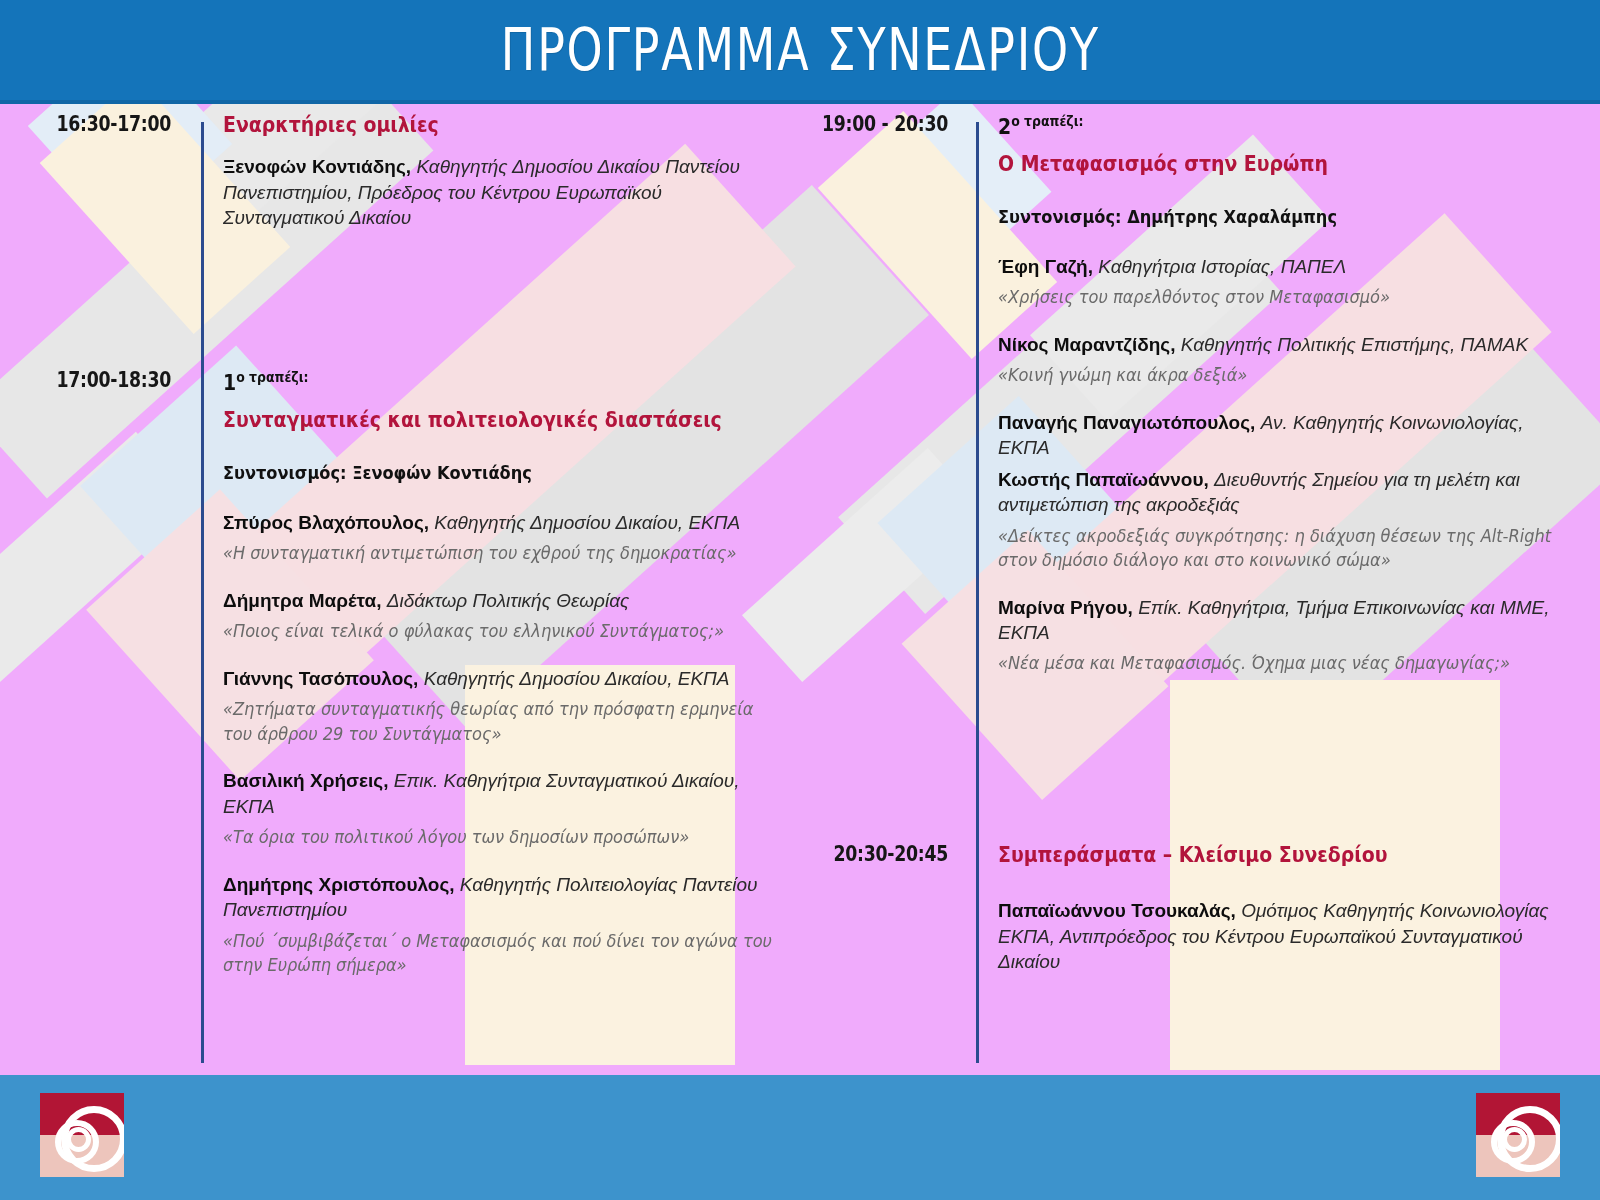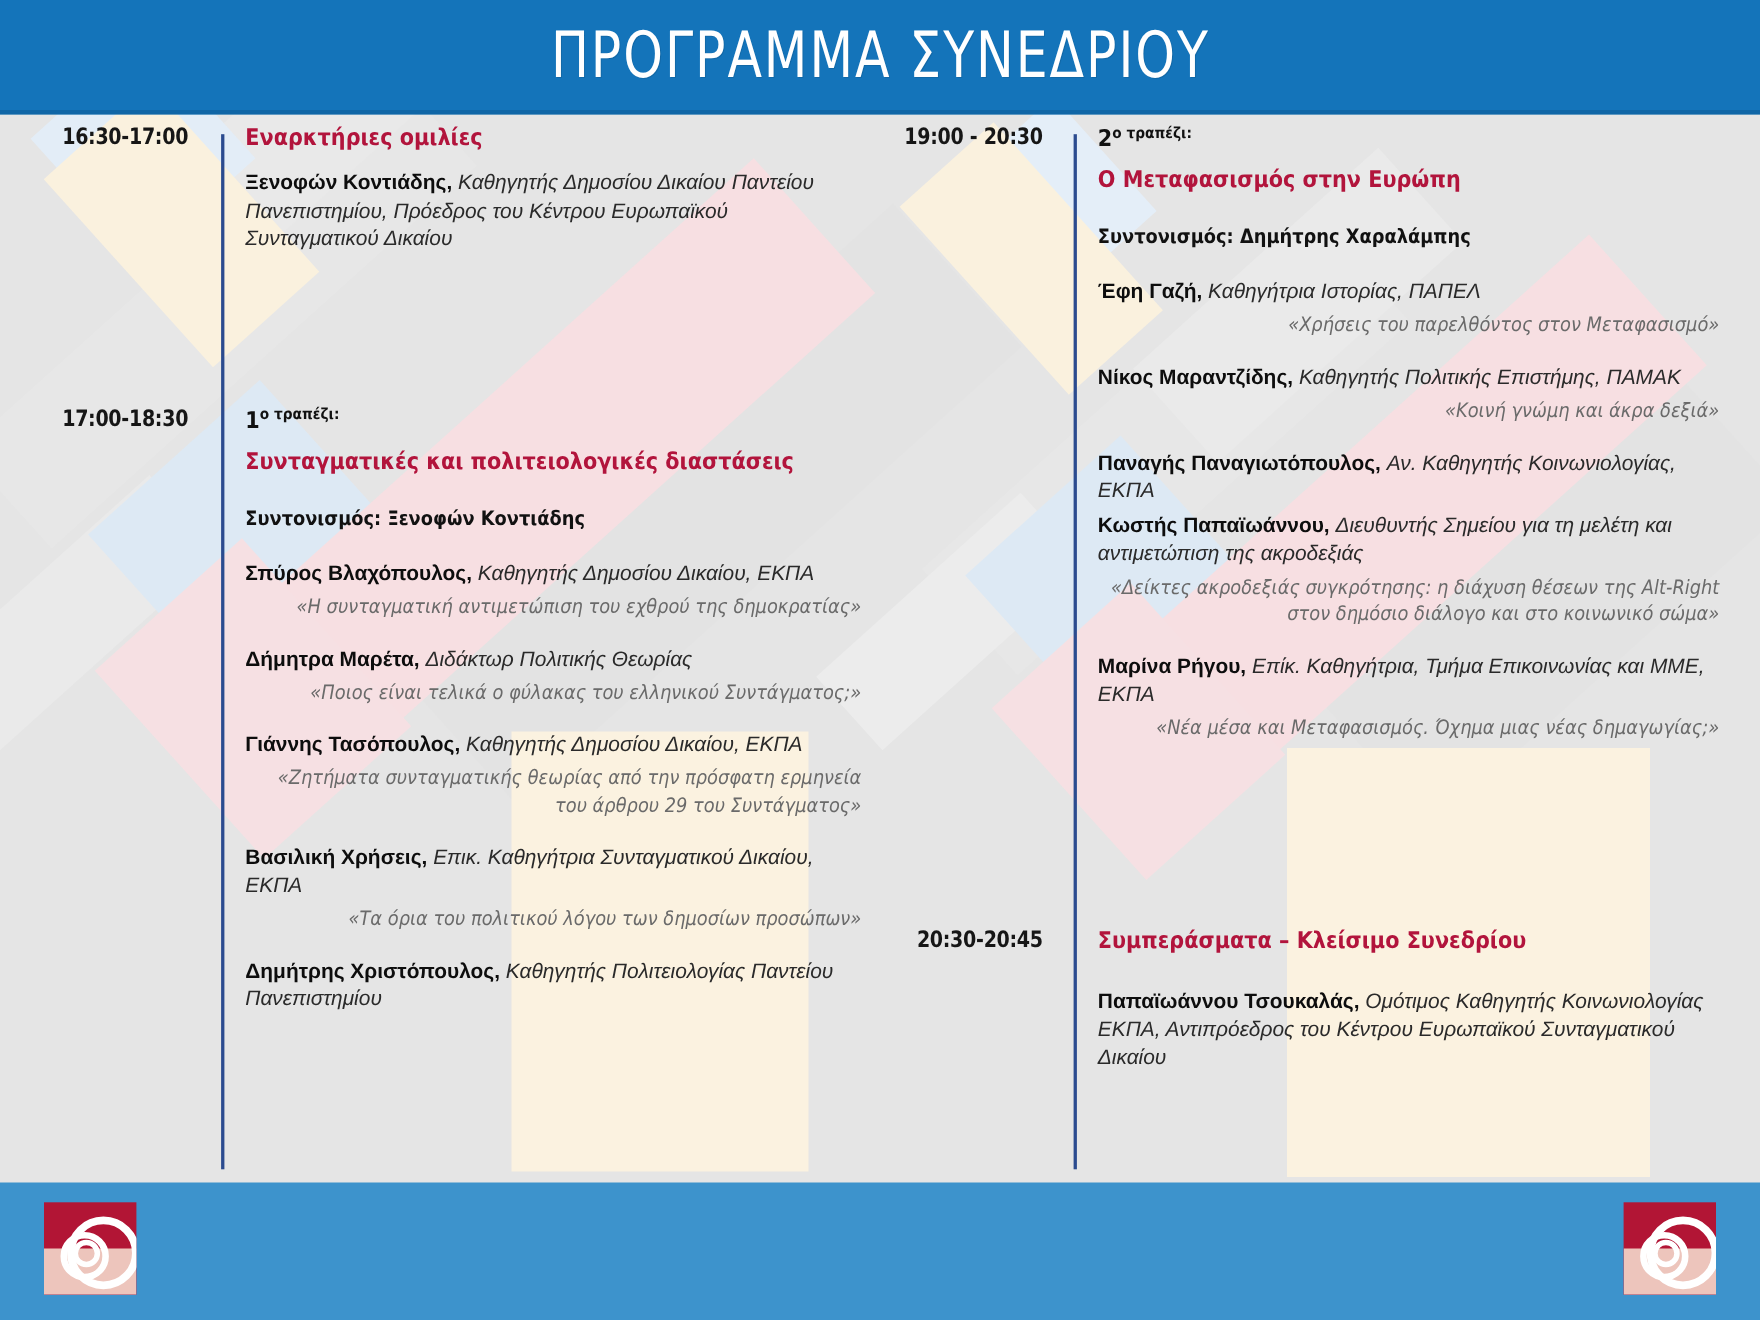--- a/index.html
+++ b/index.html
@@ -9,21 +9,21 @@
     background: #ffffff;
   }
   body {
     font-family: "DejaVu Sans", "Liberation Sans", sans-serif;
   }
 
   #poster {
     position: relative;
     width: 1600px;
     height: 1200px;
-    background: #e5e5e5;
+    background: #f0abfc;
     overflow: hidden;
   }
 
   
   .header-band {
     position: absolute;
     left: 0;
     top: 0;
     width: 1600px;
     height: 100px;
@@ -220,21 +220,20 @@
     font-weight: 400;
     color: #2a2a2a;
   }
   .talk {
     margin: 0 0 22px 0;
     font-size: 18px;
     line-height: 1.36;
     font-style: italic;
     color: #6a6a6a;
     font-family: "DejaVu Sans Condensed", "Liberation Sans Narrow", "DejaVu Sans", sans-serif;
-    text-align: right;
   }
   .entry { margin-bottom: 0; }
   .entry:last-child .talk { margin-bottom: 0; }
 
   .gap-after { margin-bottom: 22px; }
 </style>
 </head>
 <body>
 
 <div id="poster">
@@ -338,20 +337,21 @@
               <span class="affil">Επικ. Καθηγήτρια Συνταγματικού Δικαίου, ΕΚΠΑ</span>
             </p>
             <p class="talk">«Τα όρια του πολιτικού λόγου των δημοσίων προσώπων»</p>
           </div>
 
           <div class="entry">
             <p class="speaker">
               <span class="name">Δημήτρης Χριστόπουλος,</span>
               <span class="affil">Καθηγητής Πολιτειολογίας Παντείου Πανεπιστημίου</span>
             </p>
+            <p class="talk">«Πού ΄συμβιβάζεται΄ ο Μεταφασισμός και πού δίνει τον αγώνα του στην Ευρώπη σήμερα»</p>
           </div>
 
         </div>
       </div>
     </div>
 
     <div class="column right">
       <div class="col-rule"></div>
 
       <div class="slot" style="top:12px;">

